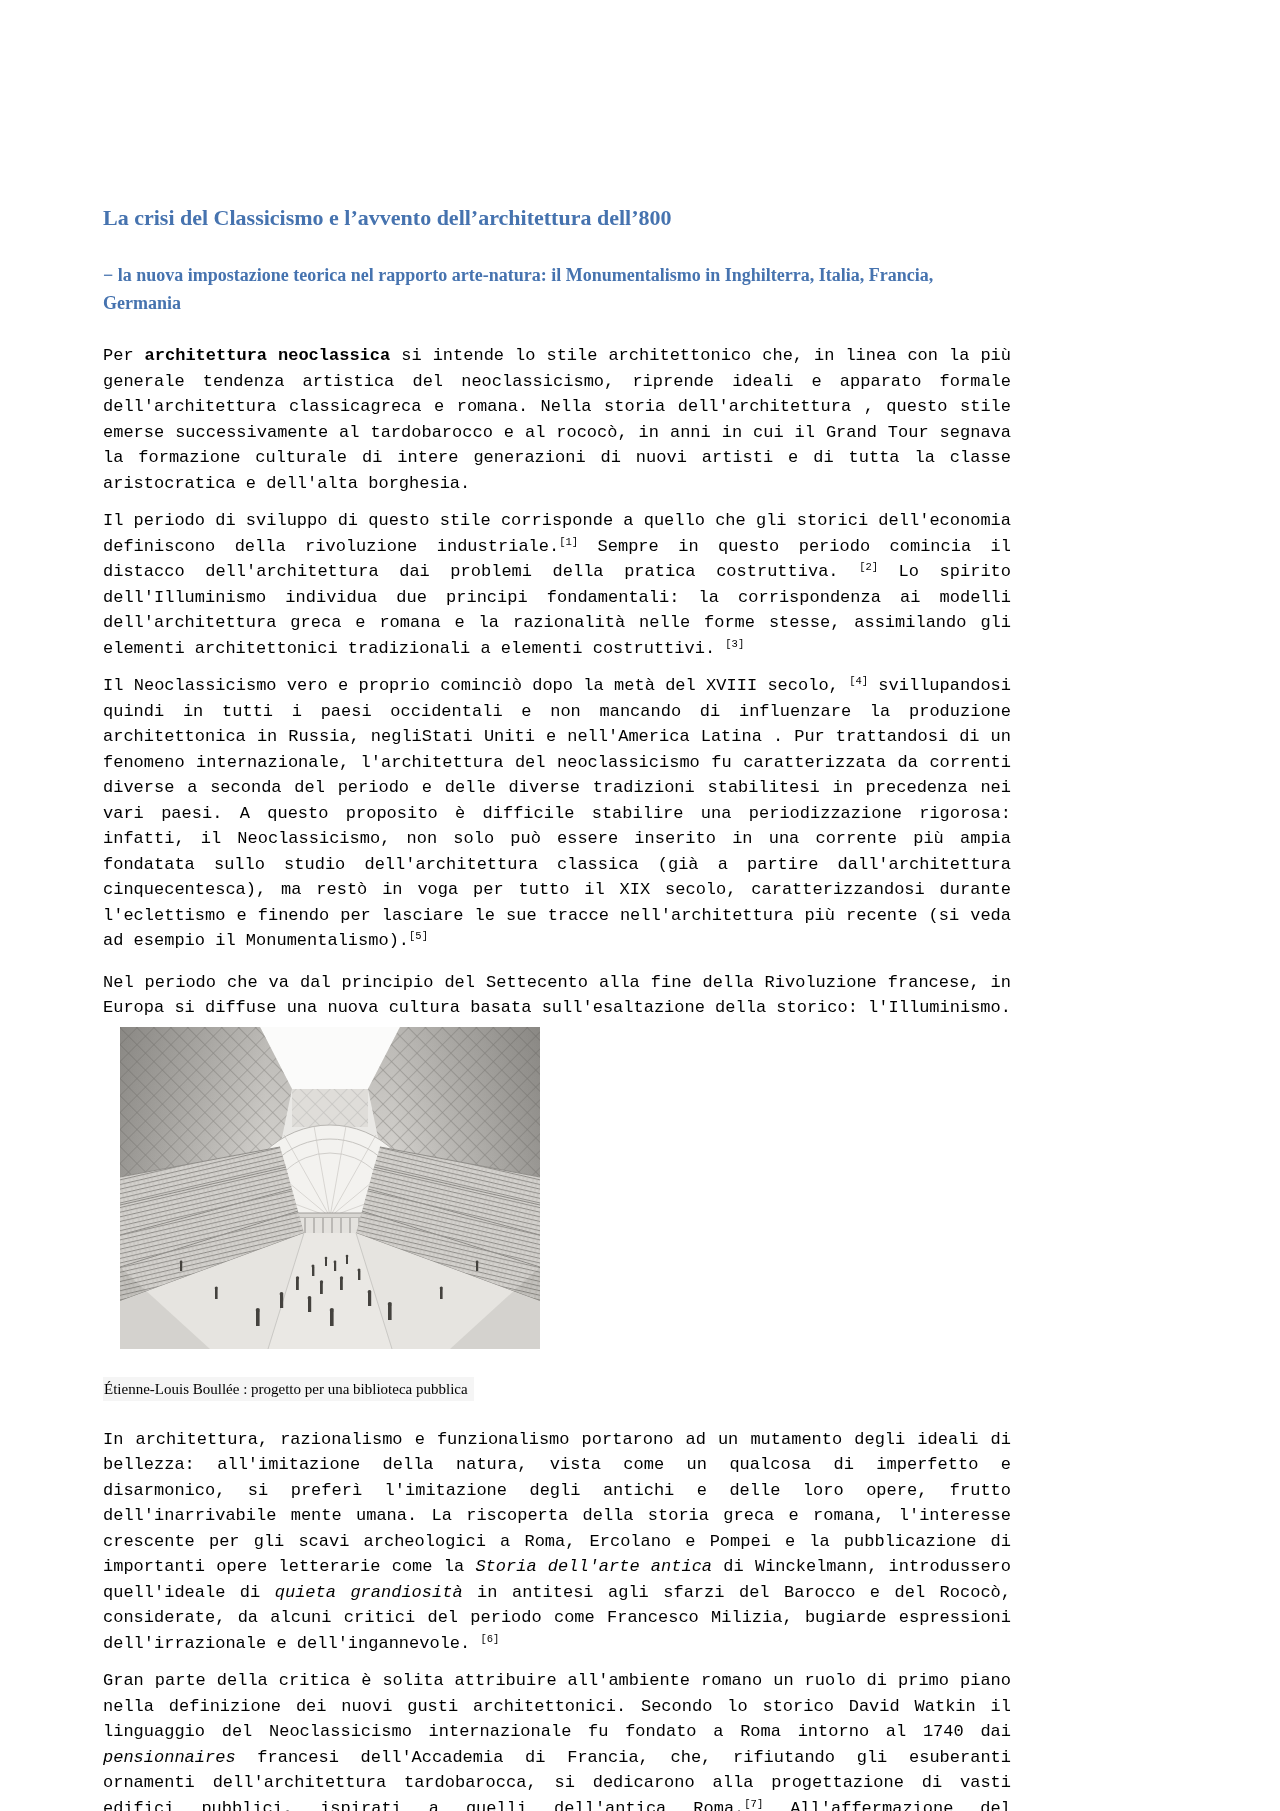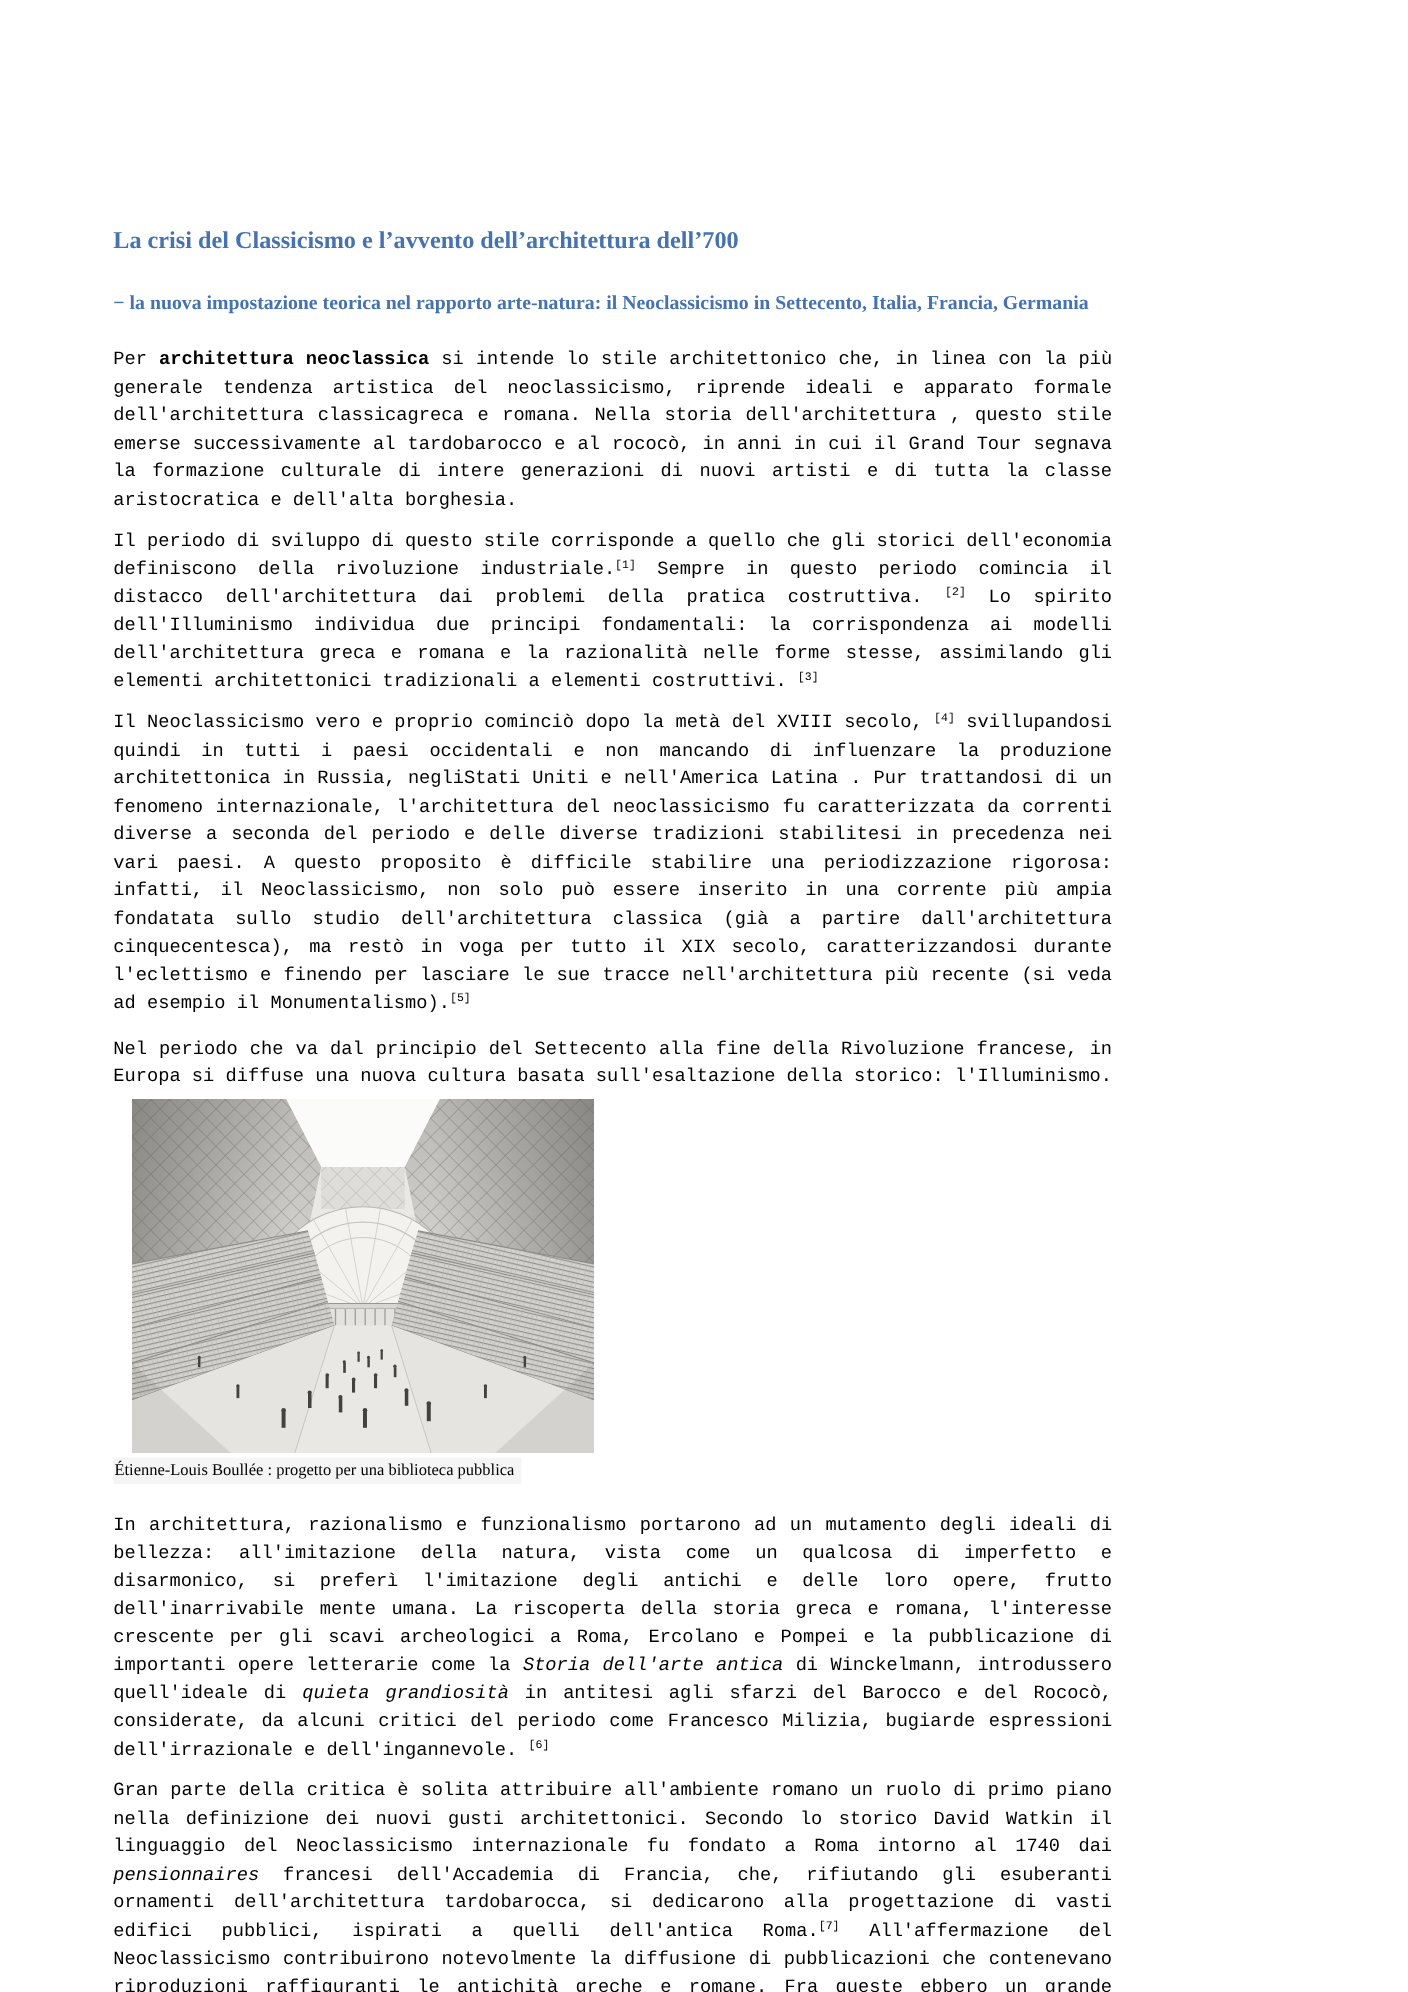--- a/index.html
+++ b/index.html
@@ -57,38 +57,38 @@
   p.body.after-heading { margin-top: 16px; }
   figure.doc-figure {
     margin: 6px 0 0 17px;
     padding: 0;
     width: 420px;
     height: 322px;
   }
   figure.doc-figure svg { display: block; }
   .figure-caption {
     display: inline-block;
-    margin-top: 4px;
+    margin-top: 28px;
     padding: 3px 6px 3px 1px;
     background: #f5f5f5;
     font-size: 15px;
     line-height: 1.2;
     color: #000000;
   }
   p.body.after-caption { margin-top: 26px; }
 </style>
 </head>
 <body>
 
 <div class="page">
   <div class="content">
 
-    <h1 class="doc-title">La crisi del Classicismo e l’avvento dell’architettura dell’700</h1>
-
-    <div class="doc-subtitle">− la nuova impostazione teorica nel rapporto arte-natura: il Neoclassicismo in Settecento, Italia, Francia, Germania</div>
+    <h1 class="doc-title">La crisi del Classicismo e l’avvento dell’architettura dell’800</h1>
+
+    <div class="doc-subtitle">− la nuova impostazione teorica nel rapporto arte-natura: il Monumentalismo in Inghilterra, Italia, Francia, Germania</div>
 
     <p class="body first"><span>Per </span><span class="run-b">architettura neoclassica</span><span> si intende lo stile architettonico che, in linea con la più generale tendenza artistica del neoclassicismo, riprende ideali e apparato formale dell'architettura classicagreca e romana. Nella storia dell'architettura , questo stile emerse successivamente al tardobarocco e al rococò, in anni in cui il Grand Tour segnava la formazione culturale di intere generazioni di nuovi artisti e di tutta la classe aristocratica e dell'alta borghesia.</span></p>
 
     <p class="body"><span>Il periodo di sviluppo di questo stile corrisponde a quello che gli storici dell'economia definiscono della rivoluzione industriale.</span><sup>[1]</sup><span> Sempre in questo periodo comincia il distacco dell'architettura dai problemi della pratica costruttiva. </span><sup>[2]</sup><span> Lo spirito dell'Illuminismo individua due principi fondamentali: la corrispondenza ai modelli dell'architettura greca e romana e la razionalità nelle forme stesse, assimilando gli elementi architettonici tradizionali a elementi costruttivi. </span><sup>[3]</sup></p>
 
     <p class="body"><span>Il Neoclassicismo vero e proprio cominciò dopo la metà del XVIII secolo, </span><sup>[4]</sup><span> svillupandosi quindi in tutti i paesi occidentali e non mancando di influenzare la produzione architettonica in Russia, negliStati Uniti e nell'America Latina . Pur trattandosi di un fenomeno internazionale, l'architettura del neoclassicismo fu caratterizzata da correnti diverse a seconda del periodo e delle diverse tradizioni stabilitesi in precedenza nei vari paesi. A questo proposito è difficile stabilire una periodizzazione rigorosa: infatti, il Neoclassicismo, non solo può essere inserito in una corrente più ampia fondatata sullo studio dell'architettura classica (già a partire dall'architettura cinquecentesca), ma restò in voga per tutto il XIX secolo, caratterizzandosi durante l'eclettismo e finendo per lasciare le sue tracce nell'architettura più recente (si veda ad esempio il Monumentalismo).</span><sup>[5]</sup></p>
 
 
     <p class="body after-heading"><span>Nel periodo che va dal principio del Settecento alla fine della Rivoluzione francese, in Europa si diffuse una nuova cultura basata sull'esaltazione della storico: l'Illuminismo.</span></p>
 

